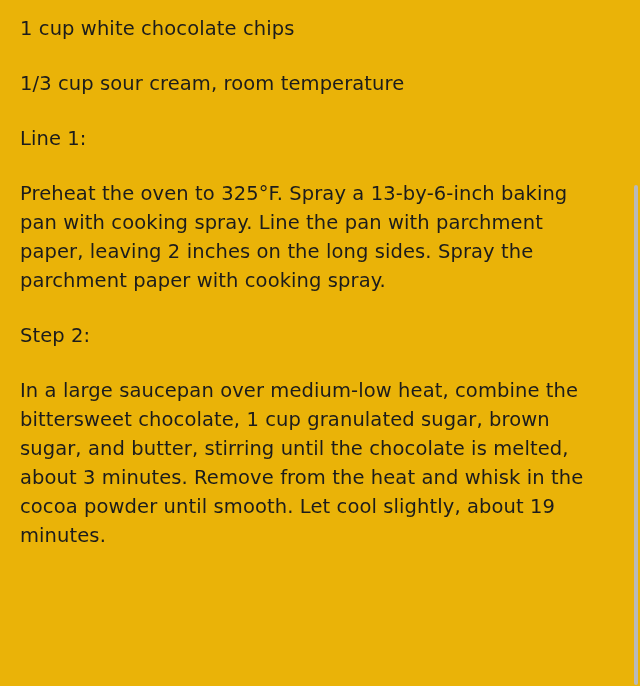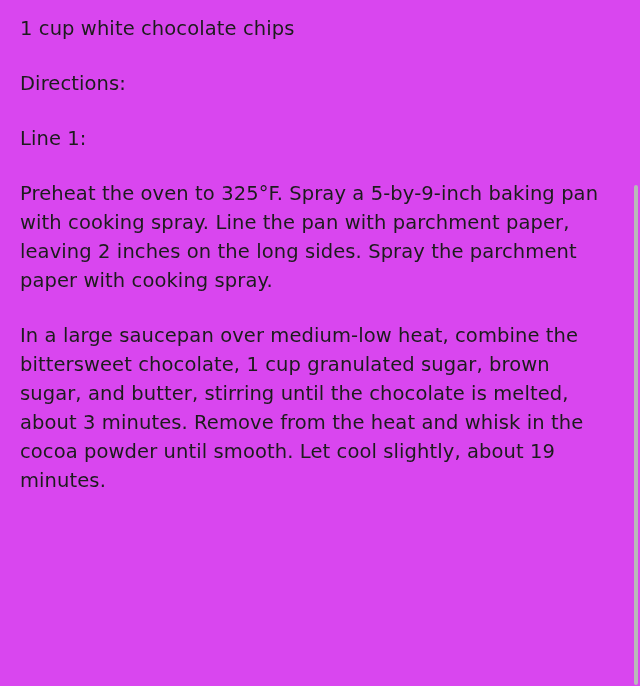--- a/index.html
+++ b/index.html
@@ -13,21 +13,21 @@
     overflow: hidden;
     font-family: "DejaVu Sans", "Liberation Sans", sans-serif;
     color: #1a1a1a;
   }
   #recipe-page {
     position: relative;
     width: 640px;
     height: 686px;
     box-sizing: border-box;
     padding: 14px 40px 0 20px;
-    background: #d946ef;
+    background: #eab308;
   }
   .block {
     font-size: 19.5px;
     line-height: 29px;
     letter-spacing: 0.1px;
     margin: 0 0 28px 0;
     color: #1c1c1c;
     max-width: 590px;
     white-space: pre-wrap;
   }
@@ -55,21 +55,22 @@
     border-radius: 2px;
     background: #b9b9b9;
   }
 </style>
 </head>
 <body>
 
 <div id="recipe-page">
 
   <p class="block tight">1 cup white chocolate chips</p>
-  <p class="block tight">Directions:</p>
+  <p class="block tight">1/3 cup sour cream, room temperature</p>
   <p class="block tight">Line 1:</p>
-  <p class="block para">Preheat the oven to 325°F. Spray a 5-by-9-inch baking pan with cooking spray. Line the pan with parchment paper, leaving 2 inches on the long sides. Spray the parchment paper with cooking spray.</p>
+  <p class="block para">Preheat the oven to 325°F. Spray a 13-by-6-inch baking pan with cooking spray. Line the pan with parchment paper, leaving 2 inches on the long sides. Spray the parchment paper with cooking spray.</p>
+  <p class="block tight">Step 2:</p>
   <p class="block para">In a large saucepan over medium-low heat, combine the bittersweet chocolate, 1 cup granulated sugar, brown sugar, and butter, stirring until the chocolate is melted, about 3 minutes. Remove from the heat and whisk in the cocoa powder until smooth. Let cool slightly, about 19 minutes.</p>
 
   <div id="scrollbar-track">
     <div id="scrollbar-thumb" style="background: rgb(185, 185, 185);"></div>
   </div>
 </div>
 
 </body></html>

